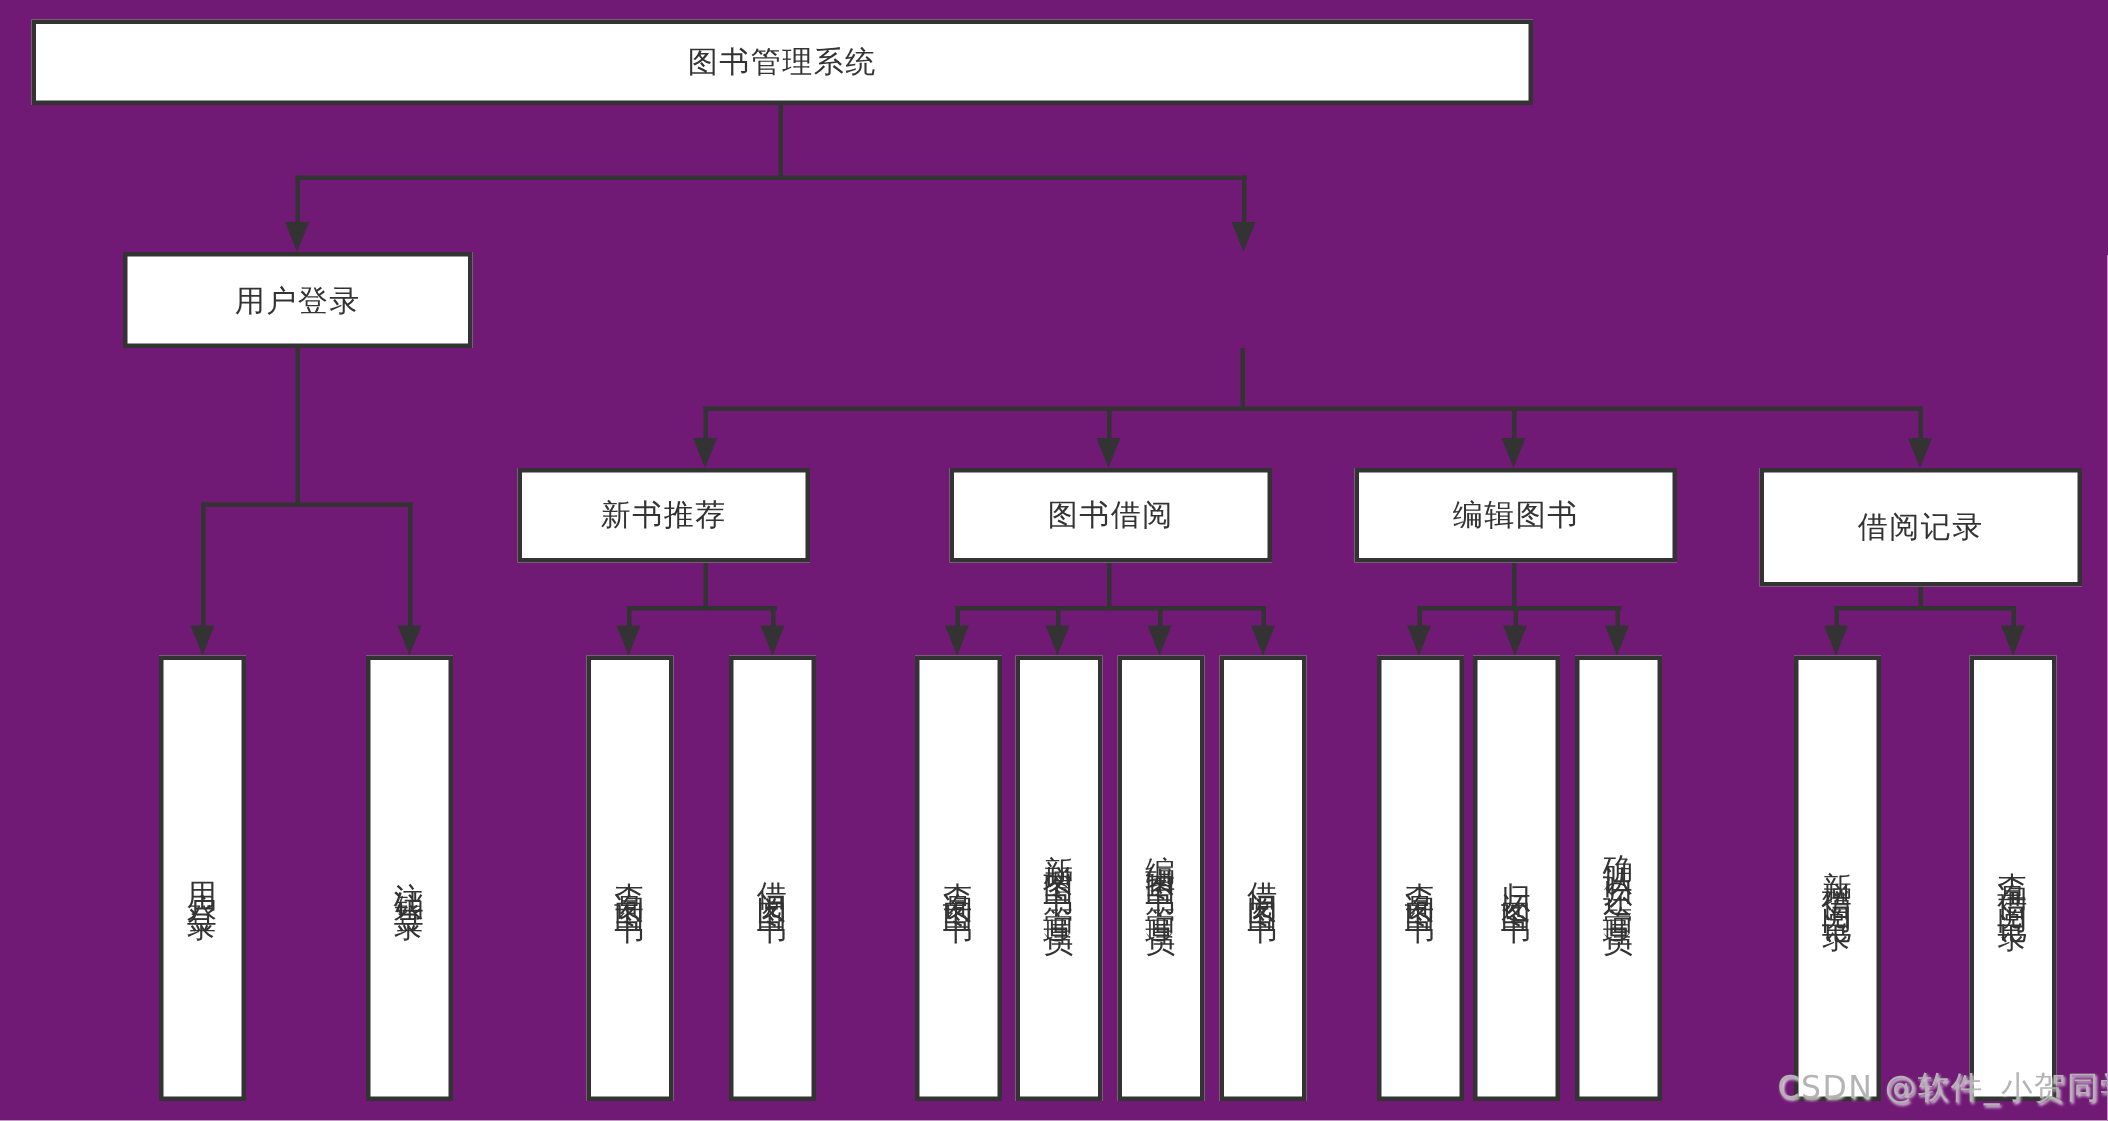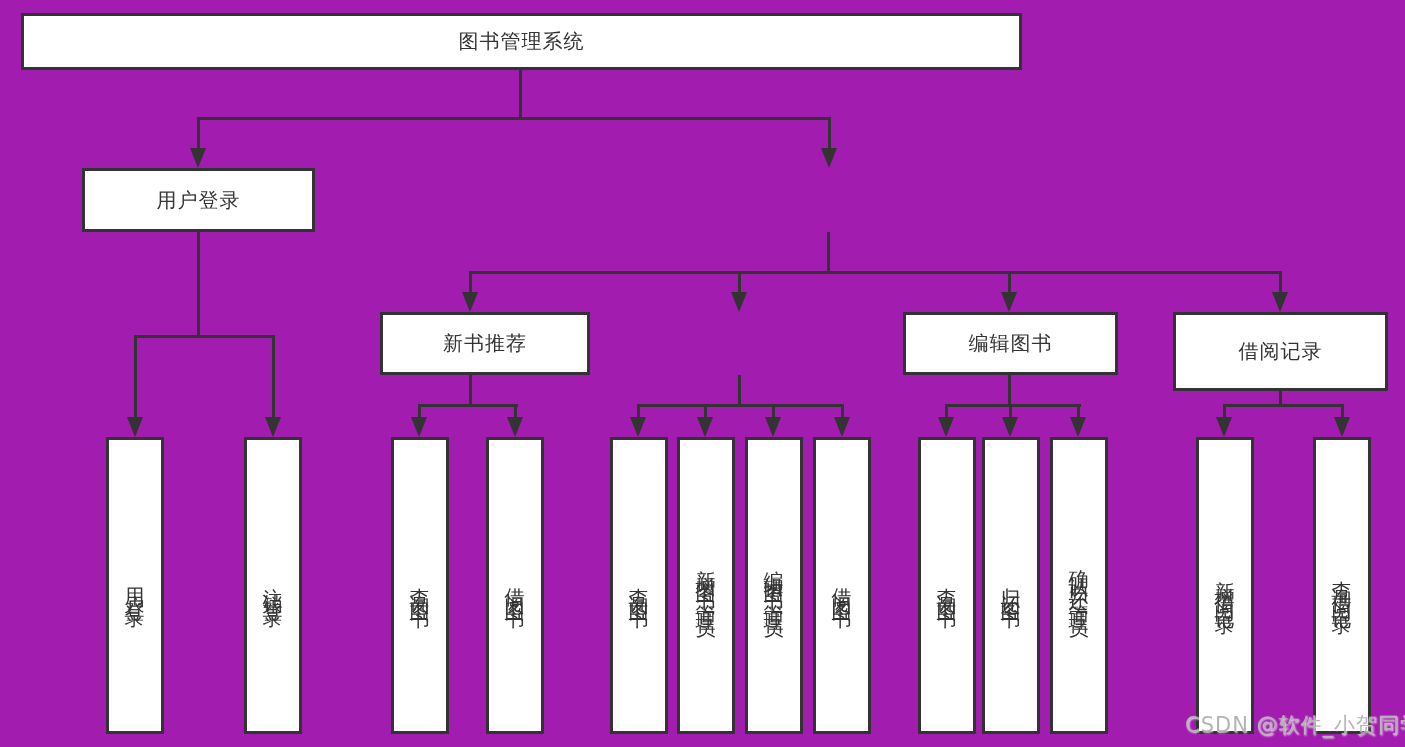--- a/index.html
+++ b/index.html
@@ -1,19 +1,19 @@
 <!DOCTYPE html>
 <html style="--line: #333333; --txt: #333333; --wm: #b4b4b4;"><head>
 <meta charset="utf-8">
 <style>
   :root { --line:#333333; --txt:#333333; --wm:#b4b4b4; }
   * { margin:0; padding:0; box-sizing:border-box; }
   html,body { background:#ffffff; }
   body { font-family:"DejaVu Sans","Liberation Sans",sans-serif; }
-  .canvas { position:relative; width:1405px; height:747px; background:#a21caf; overflow:hidden;text-decoration:underline; }
+  .canvas { position:relative; width:1405px; height:747px; background:#701a75; overflow:hidden;text-decoration:underline; }
 
   .box {
     position:absolute; background:#ffffff; border:3px solid var(--line);
     display:flex; align-items:center; justify-content:center;
     color:var(--txt); font-size:20px; letter-spacing:1px; z-index:2;
   }
   .vbox {
     position:absolute; background:#ffffff; border:3px solid var(--line);
     display:flex; align-items:center; justify-content:center;
     color:var(--txt); z-index:2;
@@ -34,21 +34,21 @@
     position:absolute; left:1185px; top:711px; z-index:5;
     font-size:21px; color:var(--wm); letter-spacing:1px;
     text-shadow:1px 1px 2px rgba(255,255,255,0.95);
     white-space:nowrap;
   }
 
   
   #n-root   { left:21px;  top:13px;  width:1001px; height:57px; }
   #n-l2-0   { left:82px;  top:168px; width:233px;  height:64px; }
   #n-l2-1   { left:712px; top:168px; width:234px;  height:64px; }
-  #n-l3-0   { left:380px; top:312px; width:210px;  height:63px; }
+  #n-l3-0   { left:345px; top:312px; width:195px;  height:63px; }
   #n-l3-1   { left:633px; top:312px; width:215px;  height:63px; }
   #n-l3-2   { left:903px; top:312px; width:215px;  height:63px; }
   #n-l3-3   { left:1173px;top:312px; width:215px;  height:79px; }
   .leaf     { top:437px; width:58px; height:297px; }
   #f-0  { left:106px; }  #f-1  { left:244px; }
   #f-2  { left:391px; }  #f-3  { left:486px; }
   #f-4  { left:610px; }  #f-5  { left:677px; }
   #f-6  { left:745px; }  #f-7  { left:813px; }
   #f-8  { left:918px; }  #f-9  { left:982px; }
   #f-10 { left:1050px; } #f-11 { left:1196px; }
@@ -57,20 +57,21 @@
 </head>
 <body>
 
 <div class="canvas">
 
   <div class="box" id="n-root">图书管理系统</div>
 
   <div class="box" id="n-l2-0">用户登录</div>
 
   <div class="box" id="n-l3-0">新书推荐</div>
+  <div class="box" id="n-l3-1">图书借阅</div>
   <div class="box" id="n-l3-2">编辑图书</div>
   <div class="box" id="n-l3-3">借阅记录</div>
 
   <div class="vbox leaf" id="f-0">
     <span>用户登录</span>
     </div>
   <div class="vbox leaf" id="f-1">
     <span>注销登录</span>
     </div>
 

